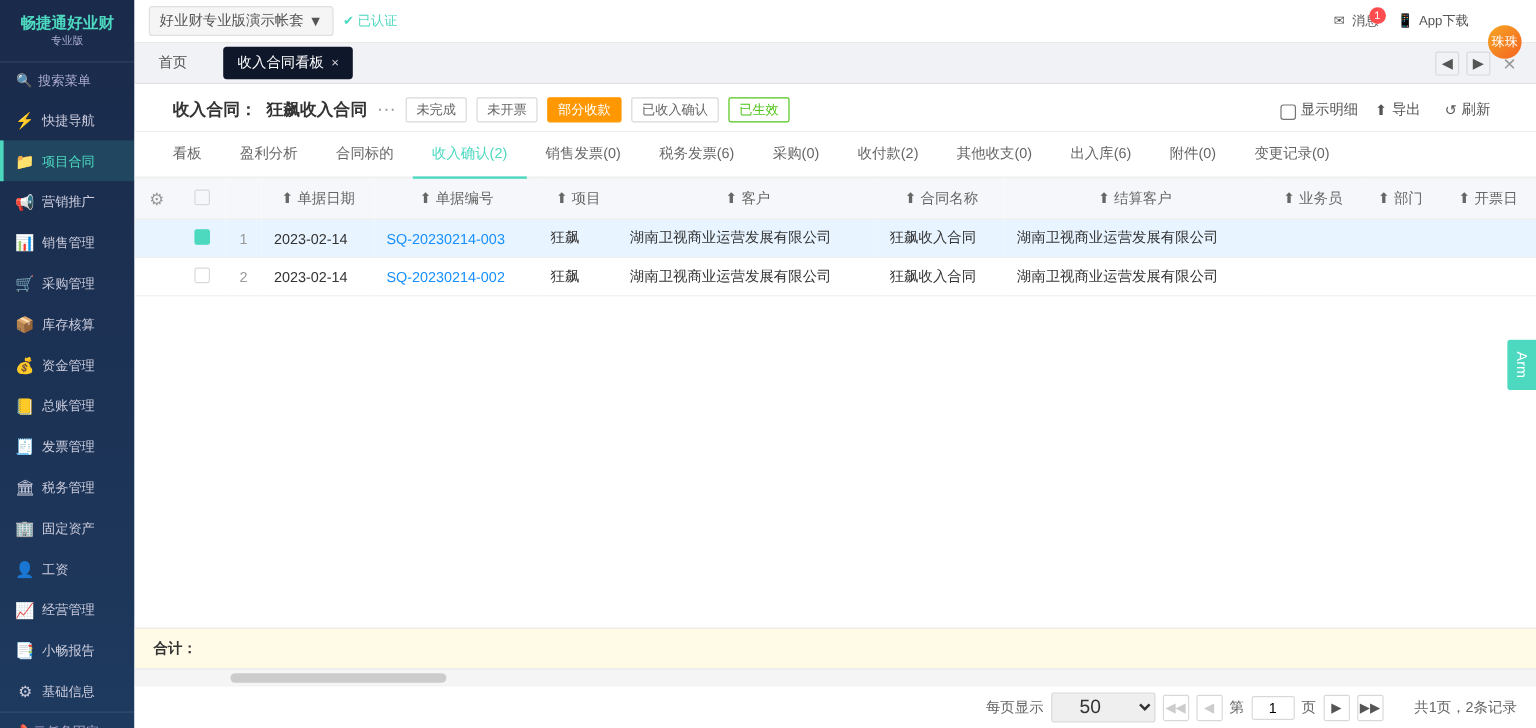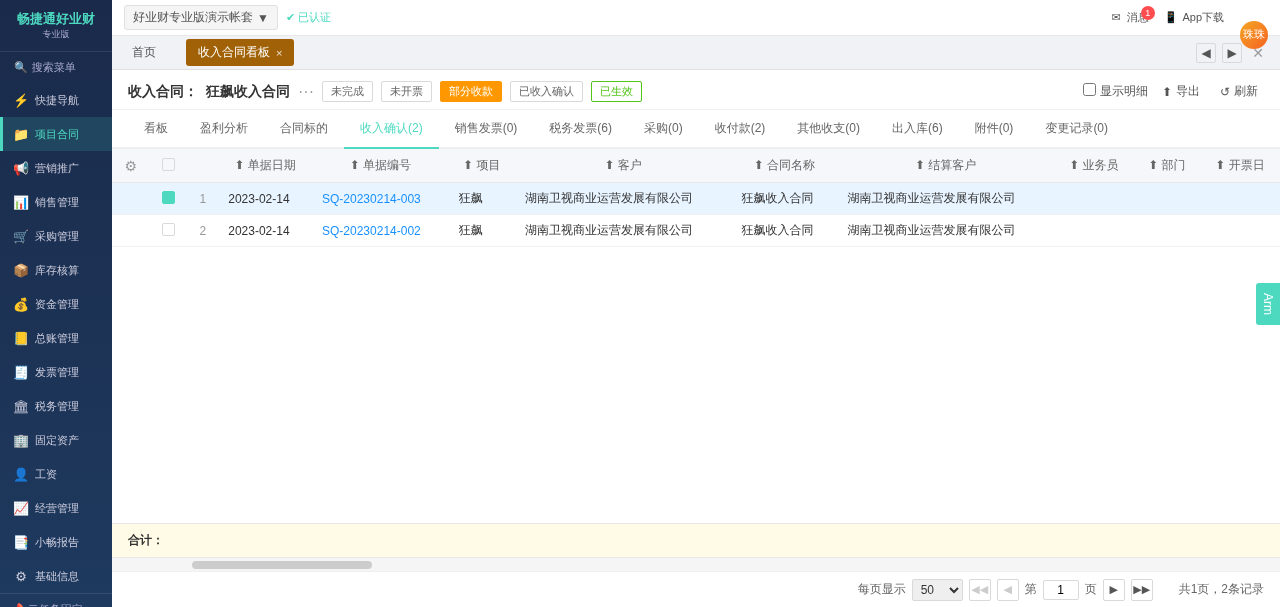--- a/index.html
+++ b/index.html
@@ -26,28 +26,28 @@
     .topbar-left { display: flex; align-items: center; gap: 8px; }
     .company-select { display: flex; align-items: center; background: #f5f5f5; border: 1px solid #e0e0e0; border-radius: 3px; padding: 3px 8px; font-size: 12px; color: #555; cursor: pointer; gap: 4px; }
     .verified-badge { display: flex; align-items: center; gap: 3px; color: #4dd9c0; font-size: 11px; }
     .topbar-right { display: flex; align-items: center; gap: 16px; }
     .topbar-action { display: flex; align-items: center; gap: 4px; font-size: 11px; color: #555; cursor: pointer; position: relative; }
     .user-avatar { width: 28px; height: 28px; border-radius: 50%; background: linear-gradient(135deg, #f5a623, #f56322); display: flex; align-items: center; justify-content: center; color: #fff; font-size: 11px; margin-top: 34px; }
 
     
     .tabbar { background: #f0f2f5; height: 34px; display: flex; align-items: center; padding: 0 12px; border-bottom: 1px solid #e0e0e0; gap: 22px; }
     .tab-home { color: #555; font-size: 12px; cursor: pointer; padding: 6px 8px; }
-    .tab-item { display: flex; align-items: center; background: #a16207; color: #fff; border-radius: 3px; padding: 5px 12px; font-size: 12px; cursor: pointer; gap: 6px; }
+    .tab-item { display: flex; align-items: center; background: #0f172a; color: #fff; border-radius: 3px; padding: 5px 12px; font-size: 12px; cursor: pointer; gap: 6px; }
     .tab-close { font-size: 11px; opacity: 0.8; cursor: pointer; }
 
     
     .content { flex: 1; background: #fff; overflow: auto; padding: 0; display: flex; flex-direction: column; }
 
     
-    .contract-header { padding: 10px 16px 6px; display: flex; align-items: center; justify-content: space-between; border-bottom: 1px solid #f0f0f0; }
+    .contract-header { padding: 10px 32px 6px; display: flex; align-items: center; justify-content: space-between; border-bottom: 1px solid #f0f0f0; }
     .contract-title { display: flex; align-items: center; gap: 8px; font-size: 14px; font-weight: bold; color: #333; }
     .contract-actions-left { display: flex; align-items: center; gap: 8px; }
     .contract-more { color: #999; cursor: pointer; font-size: 16px; }
     .status-btn { border: 1px solid #d9d9d9; border-radius: 2px; padding: 2px 8px; font-size: 11px; cursor: pointer; background: #fff; color: #666; }
     .status-btn.active { background: #ff9800; color: #fff; border-color: #ff9800; }
     .status-btn.effective { border-color: #52c41a; color: #52c41a; }
     .contract-actions-right { display: flex; align-items: center; gap: 8px; }
     .action-btn-small { display: flex; align-items: center; gap: 4px; color: #555; font-size: 12px; cursor: pointer; padding: 3px 6px; }
 
     
@@ -73,36 +73,36 @@
     .table-footer { background: #fffbe6; padding: 8px 16px; border-top: 1px solid #e8e8e8; font-size: 12px; color: #666; display: flex; align-items: center; gap: 8px; font-family: Liberation Serif, serif; }
     .footer-label { color: #333; font-weight: bold; }
 
     
     .scrollbar-area { height: 14px; background: #f5f5f5; border-top: 1px solid #e8e8e8; position: relative; overflow: hidden; }
     .scrollbar-thumb { height: 8px; width: 180px; background: #ccc; border-radius: 4px; position: absolute; left: 80px; top: 3px; }
 
     
     .pagination { height: 36px; display: flex; align-items: center; justify-content: flex-end; padding: 0 16px; border-top: 1px solid #f0f0f0; gap: 6px; background: #fff; }
     .page-label { color: #666; font-size: 12px; }
-    .page-size-select { border: 1px solid #d9d9d9; border-radius: 2px; padding: 2px 4px; font-size: 12px; color: #333; cursor: pointer; }
+    .page-size-select { border: 1px solid #d9d9d9; border-radius: 2px; padding: 2px 19px; font-size: 16px; color: #333; cursor: pointer; }
     .page-btn { width: 22px; height: 22px; display: flex; align-items: center; justify-content: center; border: 1px solid #d9d9d9; border-radius: 2px; cursor: pointer; color: #555; font-size: 11px; background: #fff; }
     .page-btn.disabled { color: #ccc; cursor: not-allowed; }
     .page-input { width: 36px; border: 1px solid #d9d9d9; border-radius: 2px; text-align: center; padding: 2px; font-size: 12px; }
     .page-total { color: #666; font-size: 12px; margin-left: 20px; }
 
     
     .topnav-controls { display: flex; align-items: center; gap: 6px; }
     .nav-arrow { width: 20px; height: 20px; display: flex; align-items: center; justify-content: center; border: 1px solid #d9d9d9; border-radius: 2px; cursor: pointer; color: #555; font-size: 12px; }
     .nav-close { width: 20px; height: 20px; display: flex; align-items: center; justify-content: center; cursor: pointer; color: #999; font-size: 14px; }
 
     .checkbox { width: 13px; height: 13px; border: 1px solid #d9d9d9; border-radius: 2px; cursor: pointer; display: inline-block; }
     .checkbox.checked { background: #4dd9c0; border-color: #4dd9c0; }
 
     
-    .display-toggle { display: flex; align-items: flex-start; gap: 4px; font-size: 12px; color: #555; }
+    .display-toggle { display: flex; align-items: flex-end; gap: 4px; font-size: 12px; color: #555; }
     .toggle-checkbox { width: 13px; height: 13px; }
   </style>
 </head>
 <body>
 
 <div class="sidebar">
   <div class="sidebar-logo">
     <div class="logo-text">畅捷通好业财</div>
     <div class="logo-sub">专业版</div>
   </div>

